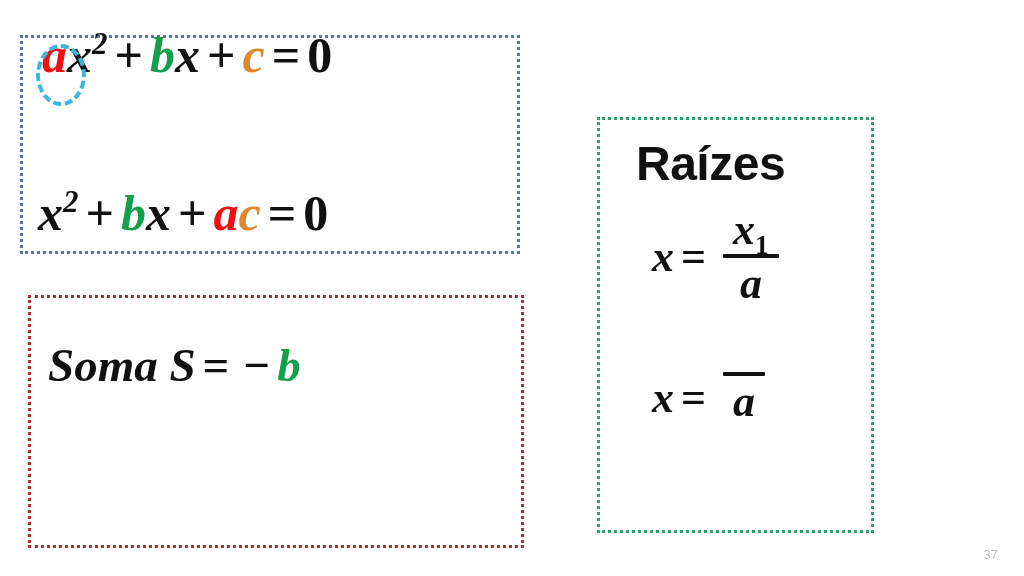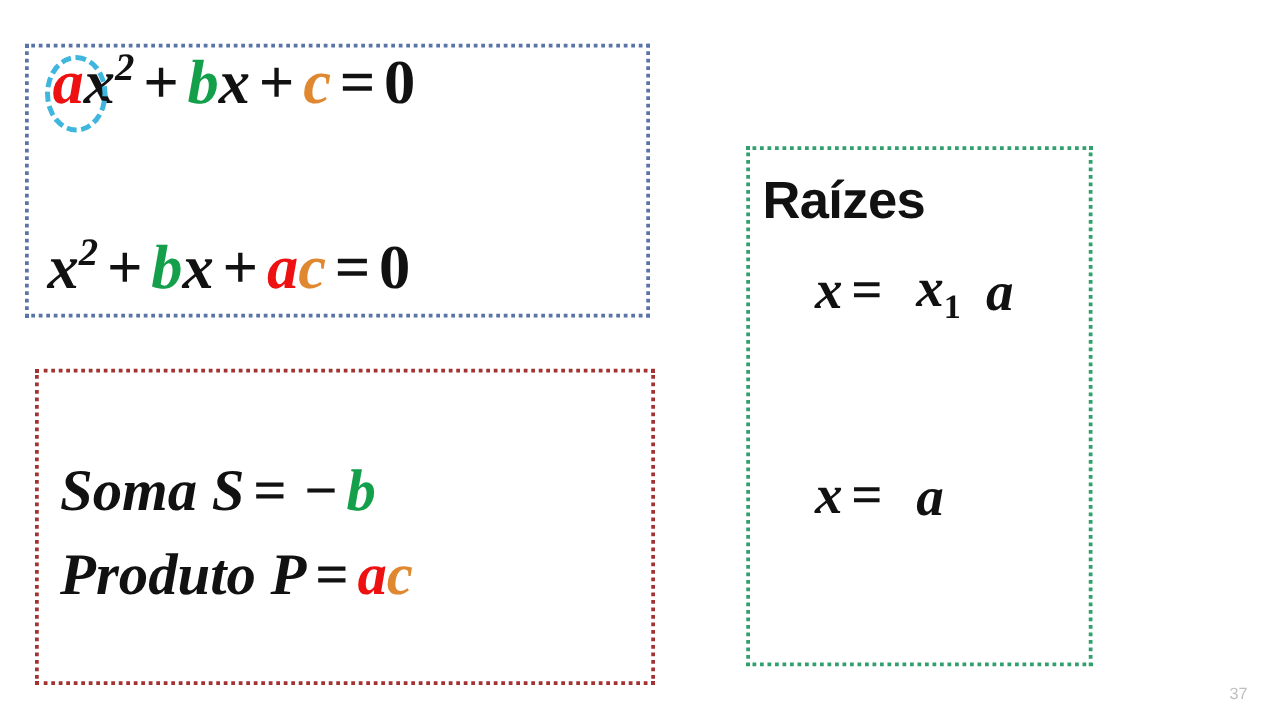--- a/index.html
+++ b/index.html
@@ -86,21 +86,21 @@
     line-height: 0;
   }
 
   
   .eq-line {
     position: absolute;
     font-size: 50px;
   }
   .eq-standard {
     left: 42px;
-    top: 40px;
+    top: 30px;
   }
   .eq-transformed {
     left: 38px;
     top: 188px;
   }
 
   
   .circle-highlight {
     position: absolute;
     left: 36px;
@@ -112,48 +112,48 @@
     box-sizing: border-box;
     pointer-events: none;
   }
 
   
   .sp-line {
     position: absolute;
     font-size: 47px;
     left: 48px;
   }
-  .sp-sum     { top: 342px; margin-top: 28px; }
+  .sp-sum     { top: 342px; }
   .sp-product { top: 437px; }
   .sp-label   { font-style: italic; font-weight: bold; }
 
   
   .roots-title {
     position: absolute;
-    left: 610px;
+    left: 636px;
     top: 136px;
     font-family: "Liberation Sans", sans-serif;
     font-weight: bold;
-    font-size: 42px;
+    font-size: 48px;
     color: #111111;
     letter-spacing: -0.5px;
   }
 
   .root-eq {
     position: absolute;
     display: flex;
     align-items: center;
     font-size: 44px;
   }
   .root-eq-1 { left: 652px; top: 208px; }
   .root-eq-2 { left: 652px; top: 372px; }
 
   .frac {
     display: inline-flex;
-    flex-direction: row;
+    flex-direction: column;
     align-items: center;
     vertical-align: middle;
     margin-left: 10px;
   }
   .frac .num {
     padding: 0 10px 2px 10px;
     line-height: 1;
   }
   .frac .bar {
     width: 100%;
@@ -192,23 +192,20 @@
   <div class="eq-line eq-transformed math">
     <span>x</span><sup class="exp">2</sup><span class="op">+</span><span class="green">b</span><span>x</span><span class="op">+</span><span class="red">a</span><span class="orange">c</span><span class="op">=</span><span class="up">0</span>
   </div>
 
   <div class="box box-sum-product"></div>
 
   <div class="sp-line sp-sum math">
     <span class="sp-label">Soma</span>&nbsp;<span>S</span><span class="op">=</span><span class="op">−</span><span class="green">b</span>
   </div>
 
-  <div class="sp-line sp-product math">
-    <span class="sp-label">Produto</span>&nbsp;<span>P</span><span class="op">=</span><span class="red">a</span><span class="orange">c</span>
-  </div>
 
   <div class="box box-roots"></div>
 
   <div class="roots-title">Raízes</div>
 
   <div class="root-eq root-eq-1 math">
     <span>x</span>
       <span class="op">=</span>
     <span class="frac">
       <span class="num"><span>x</span><sub class="idx">1</sub></span>

